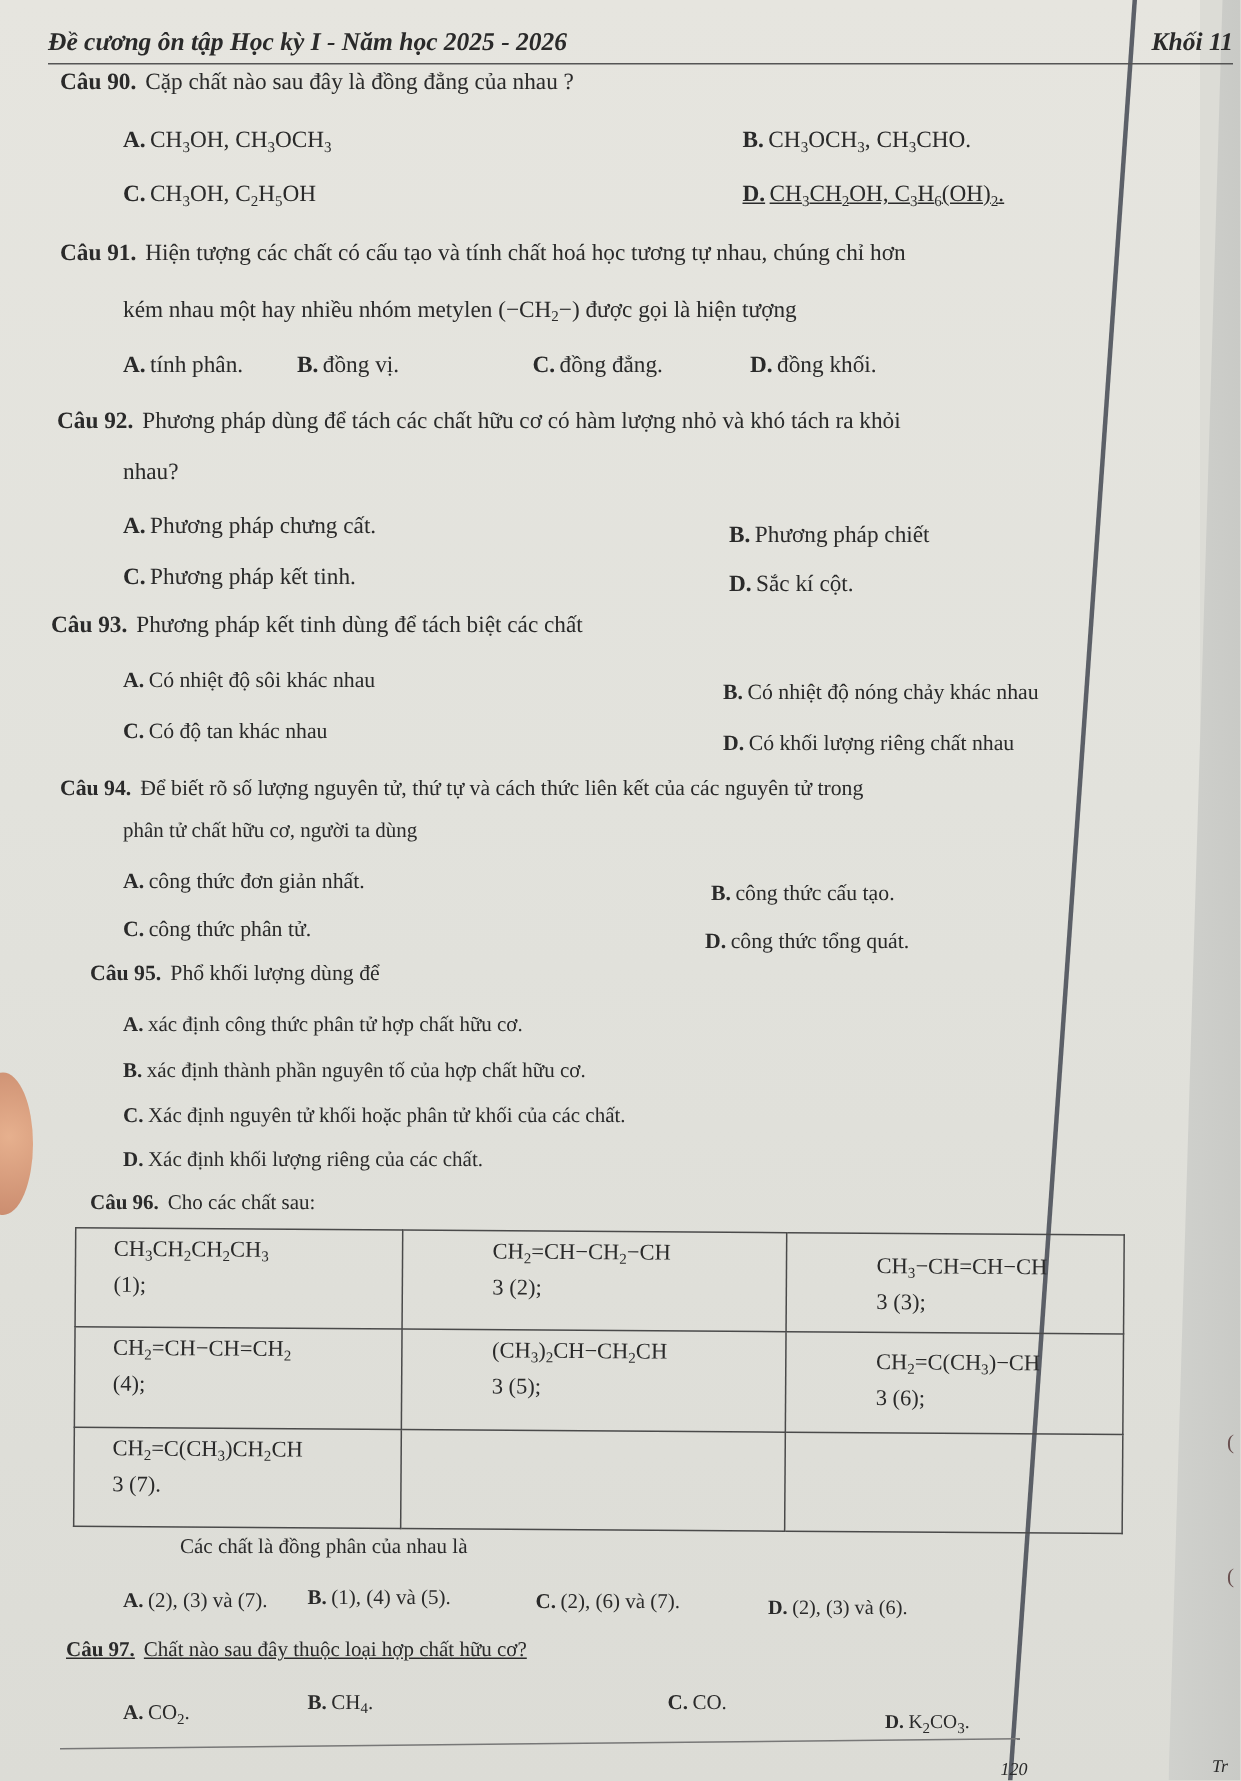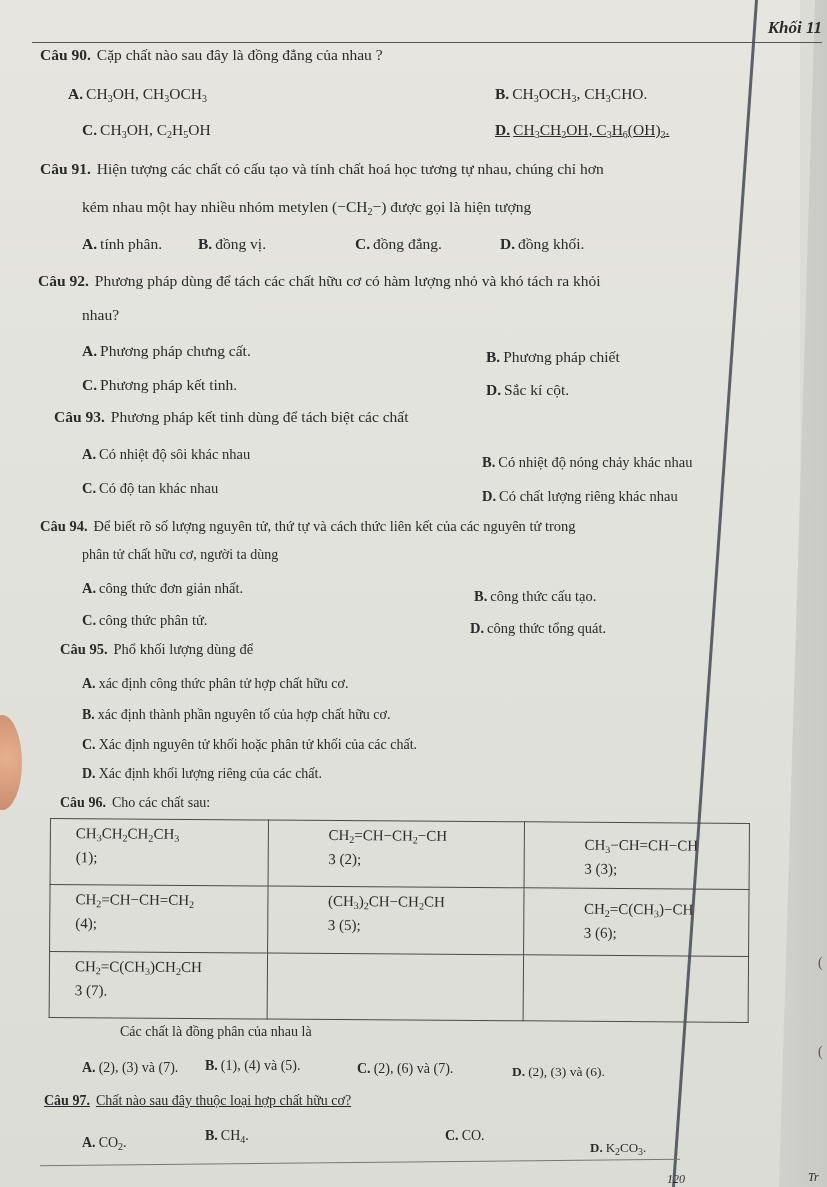--- a/index.html
+++ b/index.html
@@ -55,27 +55,28 @@
 </style>
 </head>
 <body>
 
 <div class="page"></div>
 <div class="page-edge"></div>
 <div class="edge-line"></div>
 <div class="finger"></div>
 
 <div class="header">
+  <span class="title">Đề cương ôn tập Học kỳ I - Năm học 2025 - 2026</span>
   <span class="grade">Khối 11</span>
 </div>
 
 <div class="q qhead" style="left:40px;top:46px;">
   <b>Câu 90.</b><span>Cặp chất nào sau đây là đồng đẳng của nhau ?</span>
 </div>
-<div class="q opt" style="left:68px;top:85px;text-align:right;"><b>A.</b>CH<sub>3</sub>OH, CH<sub>3</sub>OCH<sub>3</sub></div>
+<div class="q opt" style="left:82px;top:85px;text-align:right;"><b>A.</b>CH<sub>3</sub>OH, CH<sub>3</sub>OCH<sub>3</sub></div>
 <div class="q opt" style="left:495px;top:85px;"><b>B.</b>CH<sub>3</sub>OCH<sub>3</sub>, CH<sub>3</sub>CHO.</div>
 <div class="q opt" style="left:82px;top:121px;"><b>C.</b>CH<sub>3</sub>OH, C<sub>2</sub>H<sub>5</sub>OH</div>
 <div class="q opt" style="left:495px;top:121px;text-decoration:underline;"><b>D.</b>CH<sub>3</sub>CH<sub>2</sub>OH, C<sub>3</sub>H<sub>6</sub>(OH)<sub>2</sub>.</div>
 
 <div class="q qhead" style="left:40px;top:160px;">
   <b>Câu 91.</b><span>Hiện tượng các chất có cấu tạo và tính chất hoá học tương tự nhau, chúng chỉ hơn</span>
 </div>
 <div class="q" style="left:82px;top:198px;">kém nhau một hay nhiều nhóm metylen (−CH<sub>2</sub>−) được gọi là hiện tượng</div>
 <div class="q opt" style="left:82px;top:235px;"><b>A.</b><span>tính phân.</span></div>
 <div class="q opt" style="left:198px;top:235px;"><b>B.</b><span>đồng vị.</span></div>
@@ -84,27 +85,27 @@
 
 <div class="q qhead" style="left:38px;top:272px;">
   <b>Câu 92.</b><span>Phương pháp dùng để tách các chất hữu cơ có hàm lượng nhỏ và khó tách ra khỏi</span>
 </div>
 <div class="q" style="left:82px;top:306px;">nhau?</div>
 <div class="q opt" style="left:82px;top:342px;"><b>A.</b><span>Phương pháp chưng cất.</span></div>
 <div class="q opt" style="left:486px;top:348px;"><b>B.</b><span>Phương pháp chiết</span></div>
 <div class="q opt" style="left:82px;top:376px;"><b>C.</b><span>Phương pháp kết tinh.</span></div>
 <div class="q opt" style="left:486px;top:381px;"><b>D.</b><span>Sắc kí cột.</span></div>
 
-<div class="q qhead" style="left:54px;top:408px;">
+<div class="q qhead" style="left:34px;top:408px;">
   <b>Câu 93.</b><span>Phương pháp kết tinh dùng để tách biệt các chất</span>
 </div>
 <div class="q opt" style="left:82px;top:446px;font-size:14.5px;"><b>A.</b><span>Có nhiệt độ sôi khác nhau</span></div>
 <div class="q opt" style="left:482px;top:454px;font-size:14.5px;"><b>B.</b><span>Có nhiệt độ nóng chảy khác nhau</span></div>
 <div class="q opt" style="left:82px;top:480px;font-size:14.5px;"><b>C.</b><span>Có độ tan khác nhau</span></div>
-<div class="q opt" style="left:482px;top:488px;font-size:14.5px;"><b>D.</b><span>Có chất lượng riêng khác nhau</span></div>
+<div class="q opt" style="left:482px;top:488px;font-size:14.5px;"><b>D.</b><span>Có khối lượng riêng chất nhau</span></div>
 
 <div class="q qhead" style="left:40px;top:518px;font-size:14.5px;">
   <b>Câu 94.</b><span>Để biết rõ số lượng nguyên tử, thứ tự và cách thức liên kết của các nguyên tử trong</span>
 </div>
 <div class="q" style="left:82px;top:547px;font-size:14px;">phân tử chất hữu cơ, người ta dùng</div>
 <div class="q opt" style="left:82px;top:580px;font-size:14.5px;"><b>A.</b><span>công thức đơn giản nhất.</span></div>
 <div class="q opt" style="left:474px;top:588px;font-size:14.5px;"><b>B.</b><span>công thức cấu tạo.</span></div>
 <div class="q opt" style="left:82px;top:612px;font-size:14.5px;"><b>C.</b><span>công thức phân tử.</span></div>
 <div class="q opt" style="left:470px;top:620px;font-size:14.5px;"><b>D.</b><span>công thức tổng quát.</span></div>
 

